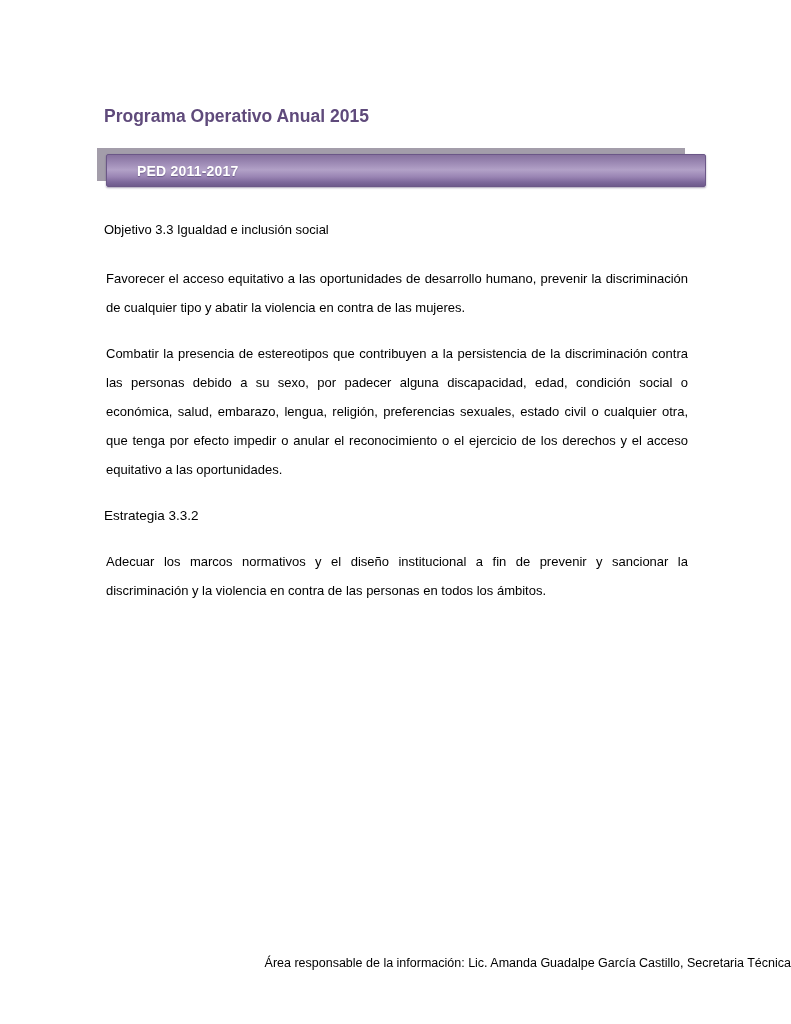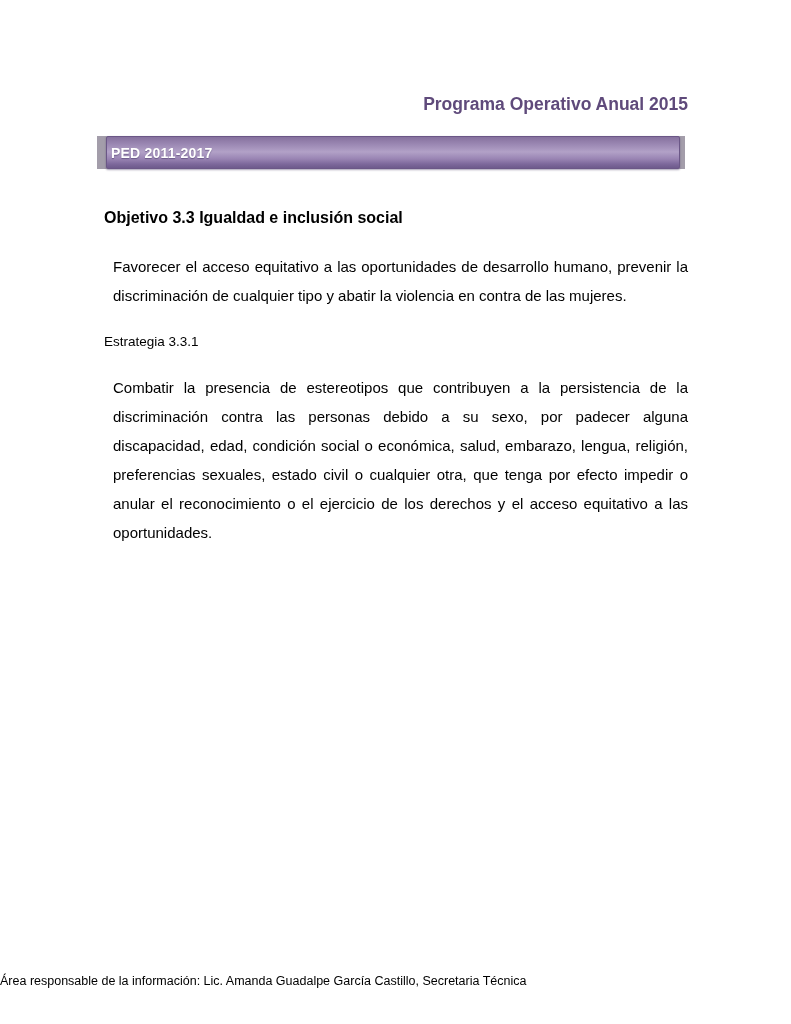--- a/index.html
+++ b/index.html
@@ -13,22 +13,22 @@
     height: 1024px;
     background: #ffffff;
     font-family: "Liberation Sans", sans-serif;
     color: #000000;
     overflow: hidden;
   }
   .content {
     padding: 94px 103px 0 104px;
   }
   .doc-title {
-    margin: 0 0 21px 0;
-    text-align: right;
+    margin: 12px 0 21px 0;
+    text-align: left;
     font-size: 17.5px;
     font-weight: bold;
     color: #5f4a7b;
     line-height: 1.2;
   }
   
   .banner {
     position: relative;
     height: 40px;
     margin: 0 0 27px -7px;
@@ -38,68 +38,68 @@
     position: absolute;
     left: 0;
     top: 0;
     width: 588px;
     height: 33px;
     background: #a39daa;
   }
   .banner-bar {
     position: absolute;
     left: 9px;
-    top: 0;
+    top: 6px;
     width: 568px;
     height: 31px;
     border: 1px solid #6b5787;
     border-radius: 2px;
     background: linear-gradient(180deg,
       #86719e 0%,
       #9c89b4 25%,
       #b2a1c7 48%,
       #9a85b4 70%,
       #7c679a 88%,
       #6e5a8c 100%);
     display: flex;
     align-items: center;
-    padding-left: 4px;
+    padding-left: 30px;
     box-shadow: 0 1px 2px rgba(60,45,90,0.45);
   }
   .banner-label {
     color: #ffffff;
     font-size: 14px;
     font-weight: bold;
     letter-spacing: 0.2px;
     text-shadow: 0 1px 1px rgba(70,55,100,0.55);
   }
   .objective-heading {
     margin: 0 0 20px 0;
-    font-size: 16px;
-    font-weight: bold;
+    font-size: 13px;
+    font-weight: normal;
     line-height: 29px;
   }
   .body-par {
-    margin: 0 0 17px 9px;
-    font-size: 15px;
+    margin: 0 0 17px 2px;
+    font-size: 13px;
     line-height: 29px;
     text-align: justify;
   }
   .strategy-label {
     margin: 0 0 17px 0;
     font-size: 13.5px;
     line-height: 29px;
     font-weight: normal;
   }
   .footer {
     position: absolute;
     left: 0;
-    bottom: 32px;
+    bottom: 50px;
     width: 100%;
-    text-align: left;
+    text-align: right;
     font-size: 12.5px;
     line-height: 21px;
     color: #000000;
   }
 </style>
 </head>
 <body>
 
 <div class="page">
   <div class="content">
@@ -110,23 +110,24 @@
       <div class="banner-shadow"></div>
       <div class="banner-bar">
         <span class="banner-label">PED 2011-2017</span>
       </div>
     </div>
 
     <h2 class="objective-heading">Objetivo 3.3 Igualdad e inclusión social</h2>
 
     <p class="body-par">Favorecer el acceso equitativo a las oportunidades de desarrollo humano, prevenir la discriminación de cualquier tipo y abatir la violencia en contra de las mujeres.</p>
 
-    <p class="strategy-label">Estrategia 3.3.1</p>
     <p class="body-par">Combatir la presencia de estereotipos que contribuyen a la persistencia de la discriminación contra las personas debido a su sexo, por padecer alguna discapacidad, edad, condición social o económica, salud, embarazo, lengua, religión, preferencias sexuales, estado civil o cualquier otra, que tenga por efecto impedir o anular el reconocimiento o el ejercicio de los derechos y el acceso equitativo a las oportunidades.</p>
 
+    <p class="strategy-label">Estrategia 3.3.2</p>
+    <p class="body-par">Adecuar los marcos normativos y el diseño institucional a fin de prevenir y sancionar la discriminación y la violencia en contra de las personas en todos los ámbitos.</p>
 
 
 
   </div>
 
   <div class="footer">
     <div>Área responsable de la información: Lic. Amanda Guadalpe García Castillo, Secretaria Técnica</div>
   </div>
 </div>
 

